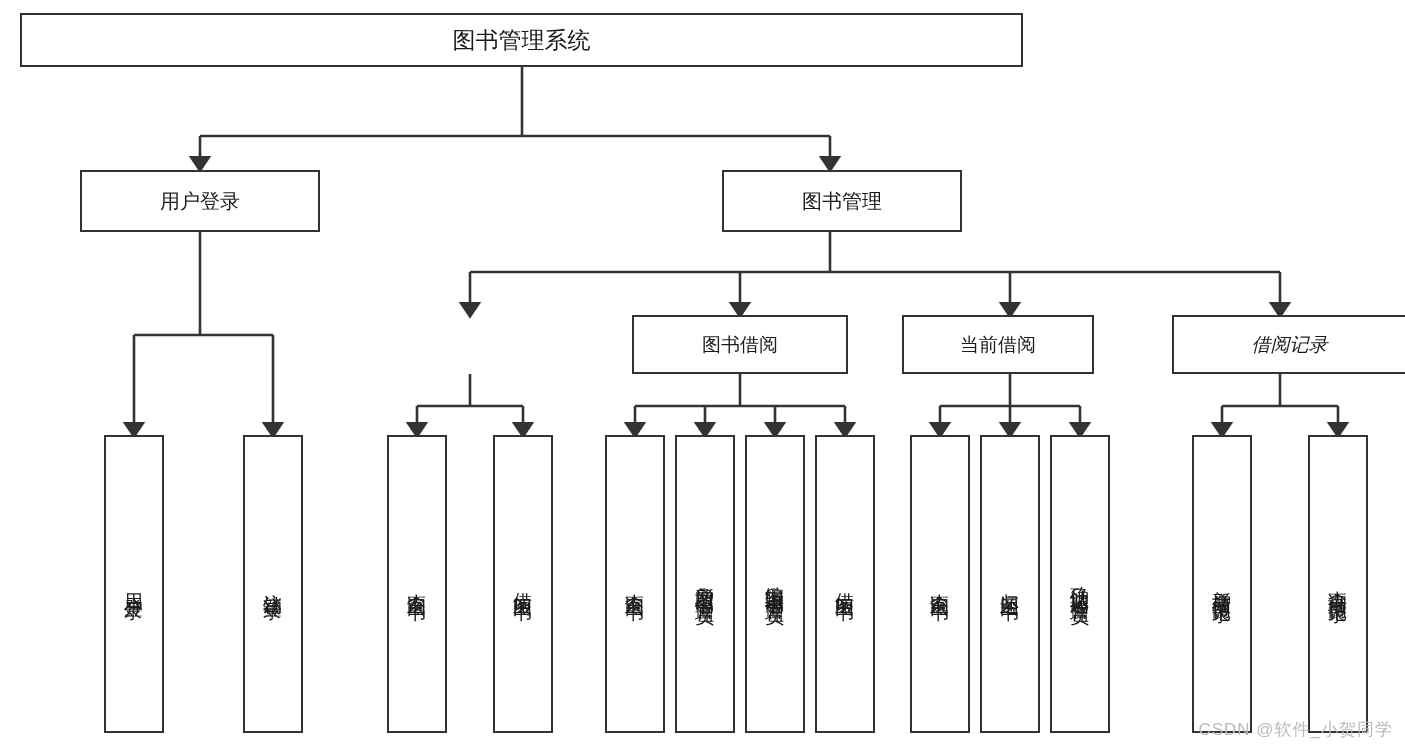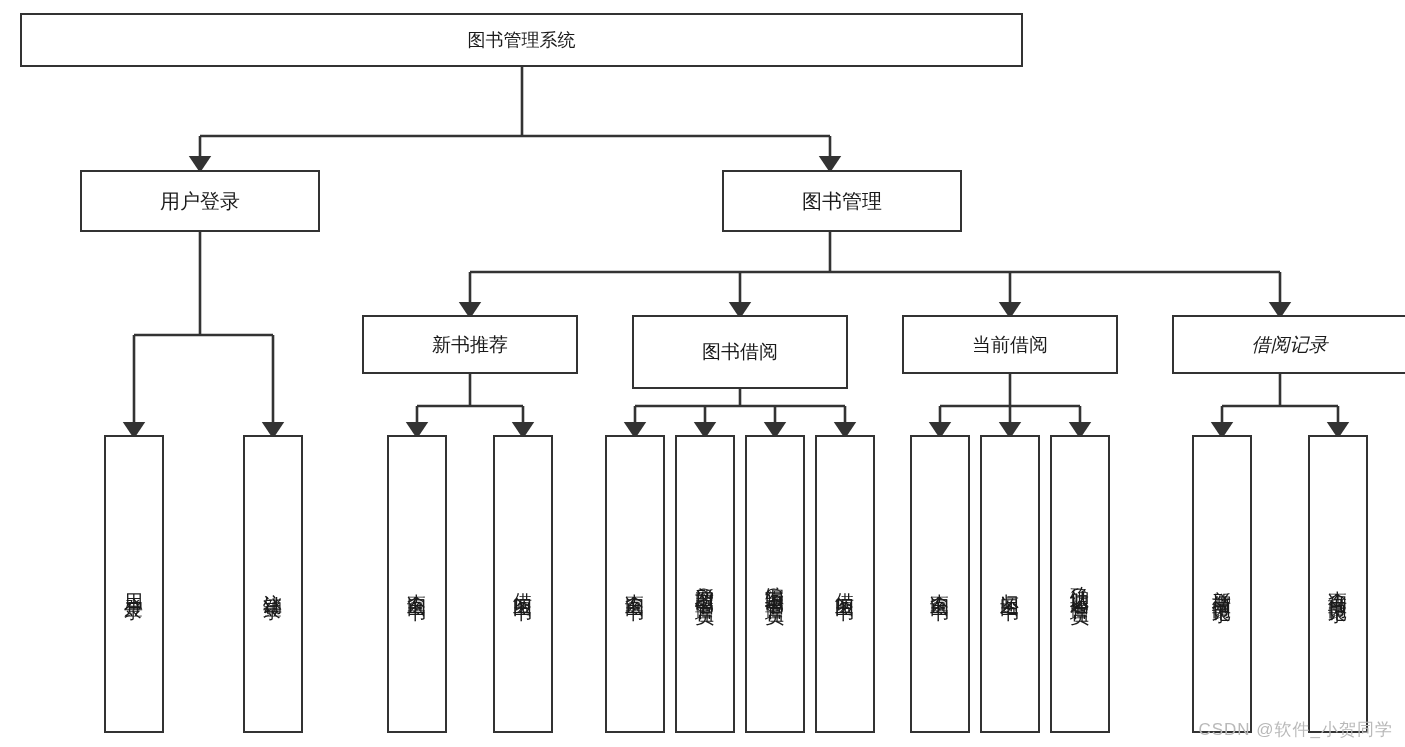--- a/index.html
+++ b/index.html
@@ -23,21 +23,21 @@
     position:absolute;
     box-sizing:border-box;
     background:#ffffff;
     border:2px solid #333333;
     display:flex;
     align-items:center;
     justify-content:center;
     color:#1a1a1a;
     z-index:2;
   }
-  .node.level0{ font-size:18px; }
+  .node.level0{ font-size:23px; }
   .node.level1{ font-size:20px; }
   .node.level2{ font-size:19px; }
   .node.leaf{
     font-size:19px;
     align-items:flex-start;
     justify-content:center;
     padding-top:0;
   }
   .leaf-label{
     writing-mode:vertical-rl;
@@ -125,27 +125,24 @@
     <span>图书管理系统</span>
   </div>
 
   <div class="node level1" style="left:80px;top:170px;width:240px;height:62px;">
     <span>用户登录</span>
   </div>
   <div class="node level1" style="left:710px;top:170px;width:240px;height:62px;margin-left:12px;">
     <span>图书管理</span>
   </div>
 
-  <div class="node level2" style="left:362px;top:315px;width:216px;height:59px;">
-    <span>新书推荐</span>
-  </div>
-  <div class="node level2" style="left:632px;top:315px;width:216px;height:74px;">
+  <div class="node level2" style="left:632px;top:315px;width:216px;height:59px;">
     <span>图书借阅</span>
   </div>
-  <div class="node level2" style="left:902px;top:315px;width:216px;height:59px;text-align:right;">
+  <div class="node level2" style="left:902px;top:315px;width:192px;height:59px;text-align:right;">
     <span>当前借阅</span>
   </div>
   <div class="node level2" style="left:1172px;top:315px;width:235px;height:59px;font-style:italic;">
     <span>借阅记录</span>
   </div>
 
   <div class="node leaf" style="left:104px;top:435px;width:60px;height:298px;">
     <span class="leaf-inner">
         <span class="leaf-label">用户登录</span>
       </span>

